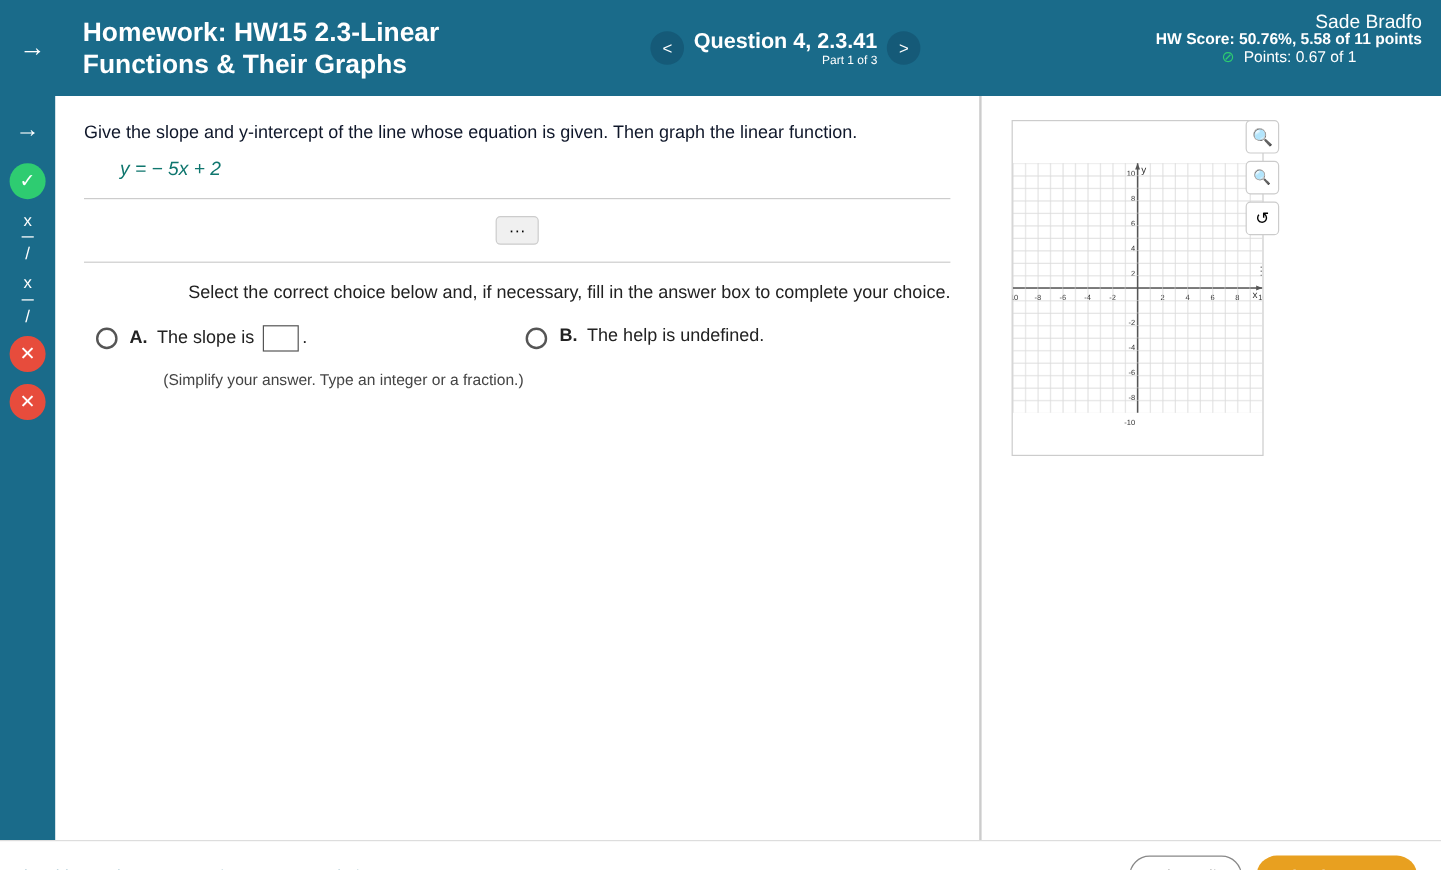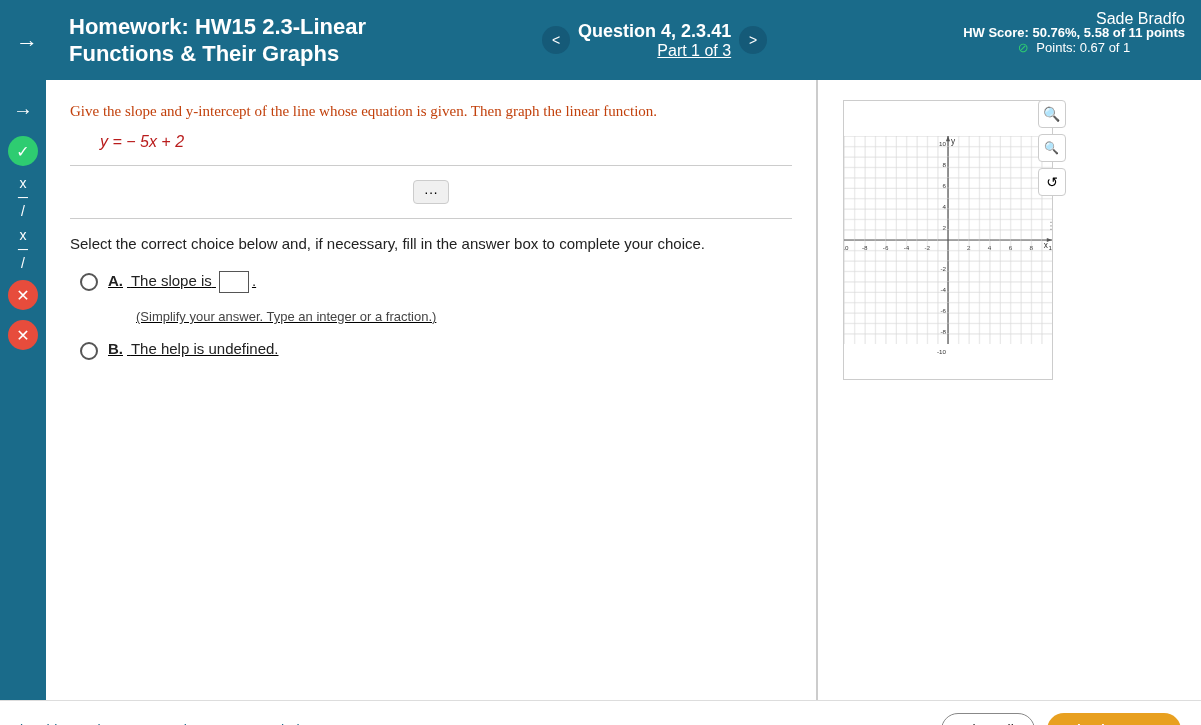--- a/index.html
+++ b/index.html
@@ -55,22 +55,21 @@
     }
     .question-info {
       text-align: right;
       color: white;
     }
     .question-info .q-main {
       font-size: 18px;
       font-weight: bold;
     }
     .question-info .q-sub {
-      font-size: 16px;
-      text-decoration: underline;
+      font-size: 10px;
     }
     .hw-score {
       color: white;
       font-size: 13px;
       text-align: center;
       margin-left: 20px;
     }
     .hw-score .score-line {
       font-weight: bold;
     }
@@ -131,28 +130,27 @@
     }
 
     
     .content-area {
       flex: 1;
       padding: 20px 24px;
       max-width: 770px;
     }
     .question-text {
       font-size: 15px;
-      color: #c2410c;
+      color: #0f172a;
       margin-bottom: 10px;
       line-height: 1.5;
-      font-family: Liberation Serif, serif;
     }
     .equation {
       font-size: 16px;
-      color: #b91c1c;
+      color: #0f766e;
       margin: 10px 0 10px 30px;
       font-style: italic;
     }
     .divider {
       border: none;
       border-top: 1px solid #ccc;
       margin: 14px 0;
     }
     .ellipsis-btn {
       background: #f0f0f0;
@@ -162,27 +160,27 @@
       font-size: 14px;
       cursor: pointer;
       display: block;
       margin: 0 auto 14px auto;
     }
     .select-text {
       font-size: 15px;
       color: #222;
       margin-bottom: 16px;
       line-height: 1.5;
+      text-align: right;
     }
     .choice-group {
       display: flex;
-      flex-direction: column;
-      gap: 16px;
+      flex-direction: row;
+      gap: 2px;
       margin-left: 10px;
-      text-decoration: underline;
     }
     .choice-item {
       display: flex;
       align-items: flex-start;
       gap: 10px;
       font-size: 15px;
       color: #222;
     }
     .radio-circle {
       width: 18px;

